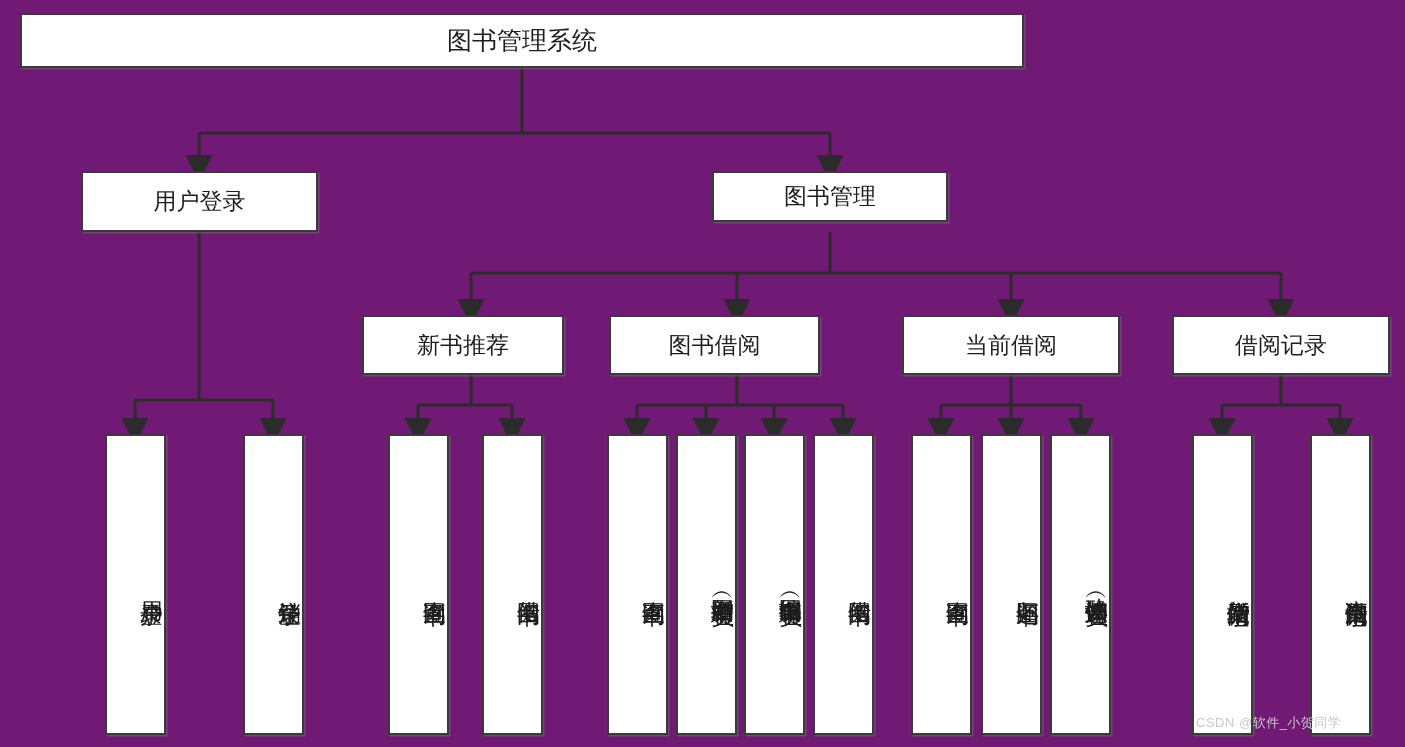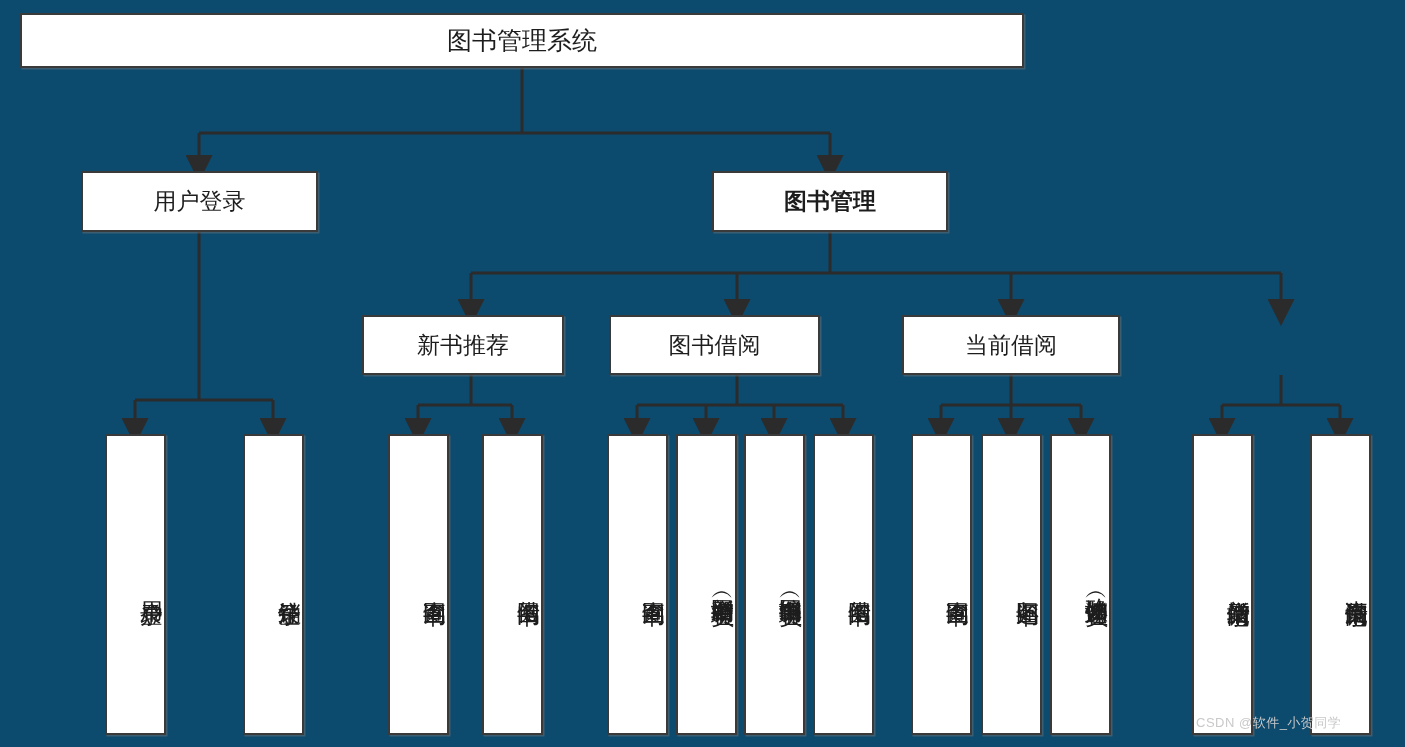--- a/index.html
+++ b/index.html
@@ -8,21 +8,21 @@
     padding: 0;
     background: #ffffff;
   }
   body {
     font-family: "Liberation Sans", "DejaVu Sans", sans-serif;
   }
   #canvas {
     position: relative;
     width: 1405px;
     height: 747px;
-    background: #0c4a6e;
+    background: #701a75;
     overflow: hidden;
   }
   svg.connectors {
     position: absolute;
     left: 0;
     top: 0;
     width: 1405px;
     height: 747px;
     pointer-events: none;
   }
@@ -127,33 +127,36 @@
     </g>
   </svg>
 
   <div class="node root" style="left:20px; top:13px; width:1004px; height:55px;">
     <span>图书管理系统</span>
   </div>
 
   <div class="node level2" style="left:81px; top:171px; width:237px; height:61px;">
     <span>用户登录</span>
   </div>
-  <div class="node level2" style="left:712px; top:171px; width:236px; height:61px;font-weight:bold;">
+  <div class="node level2" style="left:712px; top:171px; width:236px; height:51px;">
     <span>图书管理</span>
   </div>
 
   <div class="node level3" style="left:362px; top:315px; width:202px; height:60px;">
     <span>新书推荐</span>
   </div>
   <div class="node level3" style="left:609px; top:315px; width:211px; height:60px;">
     <span>图书借阅</span>
   </div>
   <div class="node level3" style="left:902px; top:315px; width:218px; height:60px;">
     <span>当前借阅</span>
   </div>
+  <div class="node level3" style="left:1172px; top:315px; width:218px; height:60px;">
+    <span>借阅记录</span>
+  </div>
 
   <div class="node leaf" style="left:105px; top:434px; width:61px; height:301px;">
     <span class="vlabel">用户登录</span>
   </div>
   <div class="node leaf" style="left:243px; top:434px; width:61px; height:301px;">
     <span class="vlabel">注销登录</span>
   </div>
 
   <div class="node leaf" style="left:388px; top:434px; width:61px; height:301px;">
     <span class="vlabel">查询图书</span>

